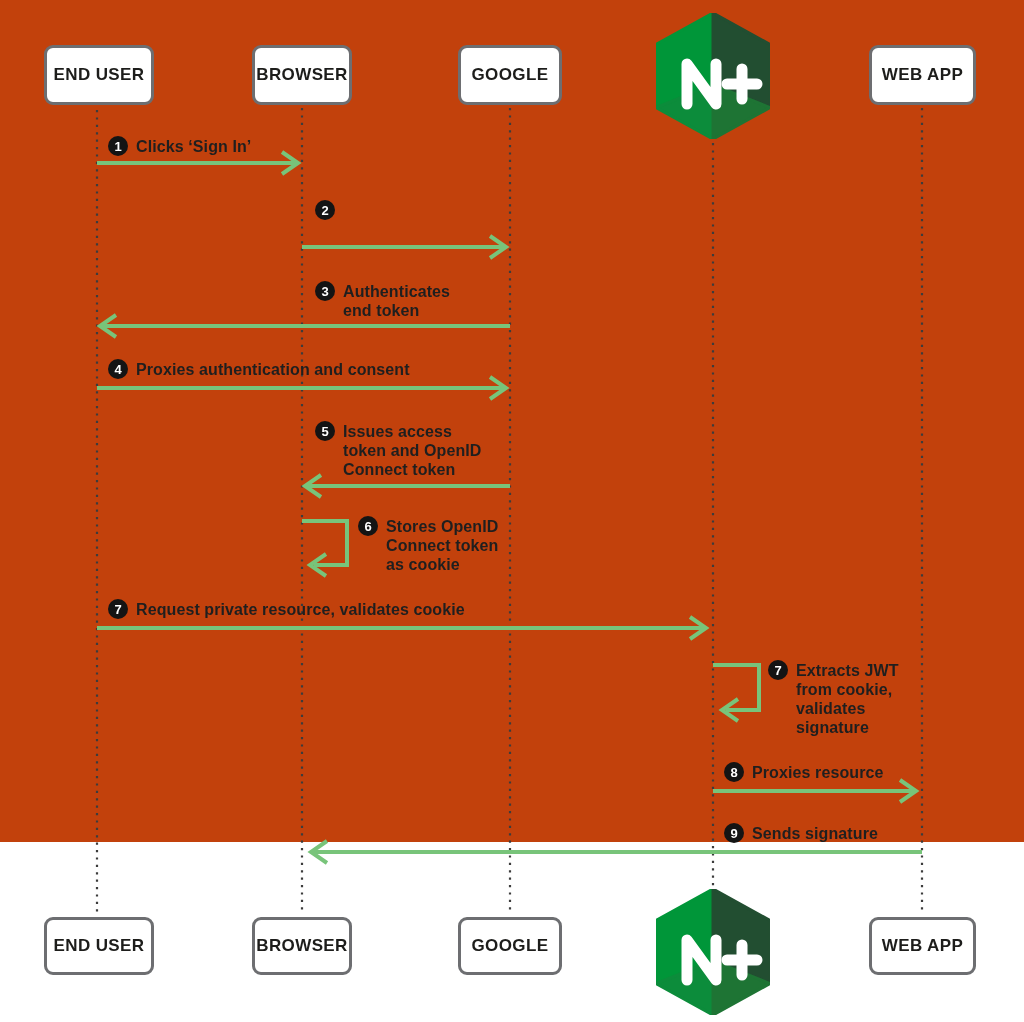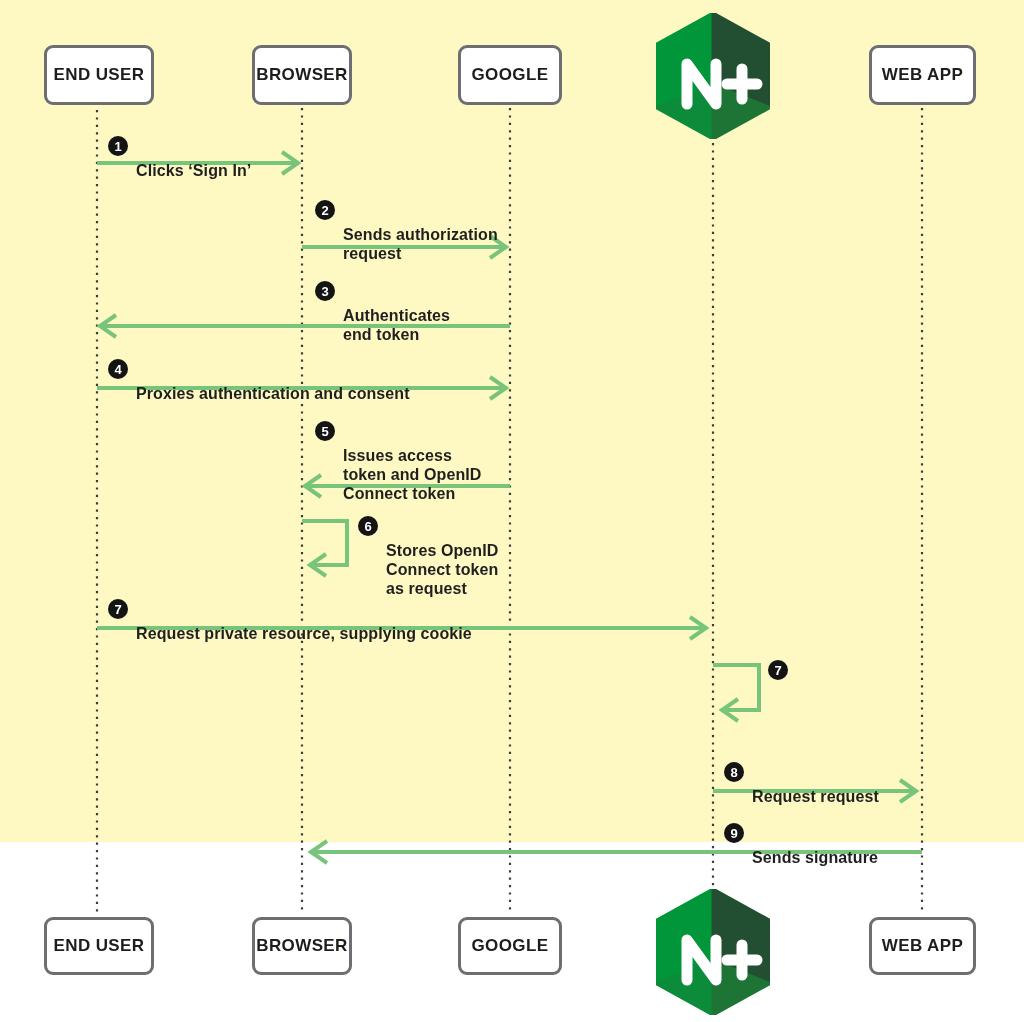--- a/index.html
+++ b/index.html
@@ -1,29 +1,29 @@
 <!DOCTYPE html>
 <html><head>
 <meta charset="utf-8">
 <style>
   html,body{margin:0;padding:0;background:#ffffff;}
   body{width:1024px;height:1022px;overflow:hidden;
        font-family:"Liberation Sans","DejaVu Sans",sans-serif;}
-  .stage{position:relative;width:1024px;height:842px;background:#fef9c3;}
+  .stage{position:relative;width:1024px;height:842px;background:#c2410c;}
   .wires{position:absolute;left:0;top:0;z-index:1;}
   .actor-box{position:absolute;z-index:3;background:#ffffff;border:3px solid #6d6e71;
        border-radius:9px;display:flex;align-items:center;justify-content:center;
        color:#1d1d1b;font-size:17px;font-weight:700;letter-spacing:0.4px;box-sizing:border-box;}
   .logo{position:absolute;z-index:3;}
   .msg{position:absolute;z-index:4;display:flex;align-items:flex-start;}
   .badge{flex:0 0 auto;width:20px;height:20px;border-radius:50%;background:#141414;
        color:#ffffff;font-size:13px;font-weight:700;display:flex;align-items:center;
        justify-content:center;margin-right:8px;line-height:1;}
   .msg-text{color:#1f1f1f;font-size:16px;font-weight:700;line-height:19px;
-       letter-spacing:0.1px;white-space:pre-line;padding-top:1px;margin-top:24px;}
+       letter-spacing:0.1px;white-space:pre-line;padding-top:1px;}
 </style>
 </head>
 <body>
 
 <div class="stage">
 
   <svg class="wires" width="1024" height="1022" viewBox="0 0 1024 1022">
     <g stroke="#3c3c3c" stroke-width="2.2" stroke-dasharray="2.2 5.2">
       <line x1="97" y1="110" x2="97" y2="913"></line>
       <line x1="302" y1="108" x2="302" y2="913"></line>
@@ -127,53 +127,55 @@
     <path d="M31 91 V51 L60 91 V51" stroke="#ffffff" stroke-width="11" stroke-linecap="round" stroke-linejoin="round" fill="none"></path>
     <path d="M71 71 H101 M86 56 V86" stroke="#ffffff" stroke-width="11" stroke-linecap="round" fill="none"></path>
   </svg>
 
   <div class="msg" style="left:108px;top:136px;">
     <span class="badge">1</span>
     <span class="msg-text">Clicks ‘Sign In’</span>
   </div>
   <div class="msg" style="left:315px;top:200px;">
     <span class="badge">2</span>
-    <span class="msg-text">Sends authorization
-request</span>
   </div>
   <div class="msg" style="left:315px;top:281px;">
     <span class="badge">3</span>
     <span class="msg-text">Authenticates
 end token</span>
   </div>
   <div class="msg" style="left:108px;top:359px;">
     <span class="badge">4</span>
     <span class="msg-text">Proxies authentication and consent</span>
   </div>
   <div class="msg" style="left:315px;top:421px;">
     <span class="badge">5</span>
     <span class="msg-text">Issues access
 token and OpenID
 Connect token</span>
   </div>
   <div class="msg" style="left:358px;top:516px;">
     <span class="badge">6</span>
     <span class="msg-text">Stores OpenID
 Connect token
-as request</span>
+as cookie</span>
   </div>
   <div class="msg" style="left:108px;top:599px;">
     <span class="badge">7</span>
-    <span class="msg-text">Request private resource, supplying cookie</span>
+    <span class="msg-text">Request private resource, validates cookie</span>
   </div>
   <div class="msg" style="left:768px;top:660px;">
     <span class="badge">7</span>
+    <span class="msg-text">Extracts JWT
+from cookie,
+validates
+signature</span>
   </div>
   <div class="msg" style="left:724px;top:762px;">
     <span class="badge">8</span>
-    <span class="msg-text">Request request</span>
+    <span class="msg-text">Proxies resource</span>
   </div>
   <div class="msg" style="left:724px;top:823px;">
     <span class="badge">9</span>
     <span class="msg-text">Sends signature</span>
   </div>
 
 </div>
 
 </body></html>

